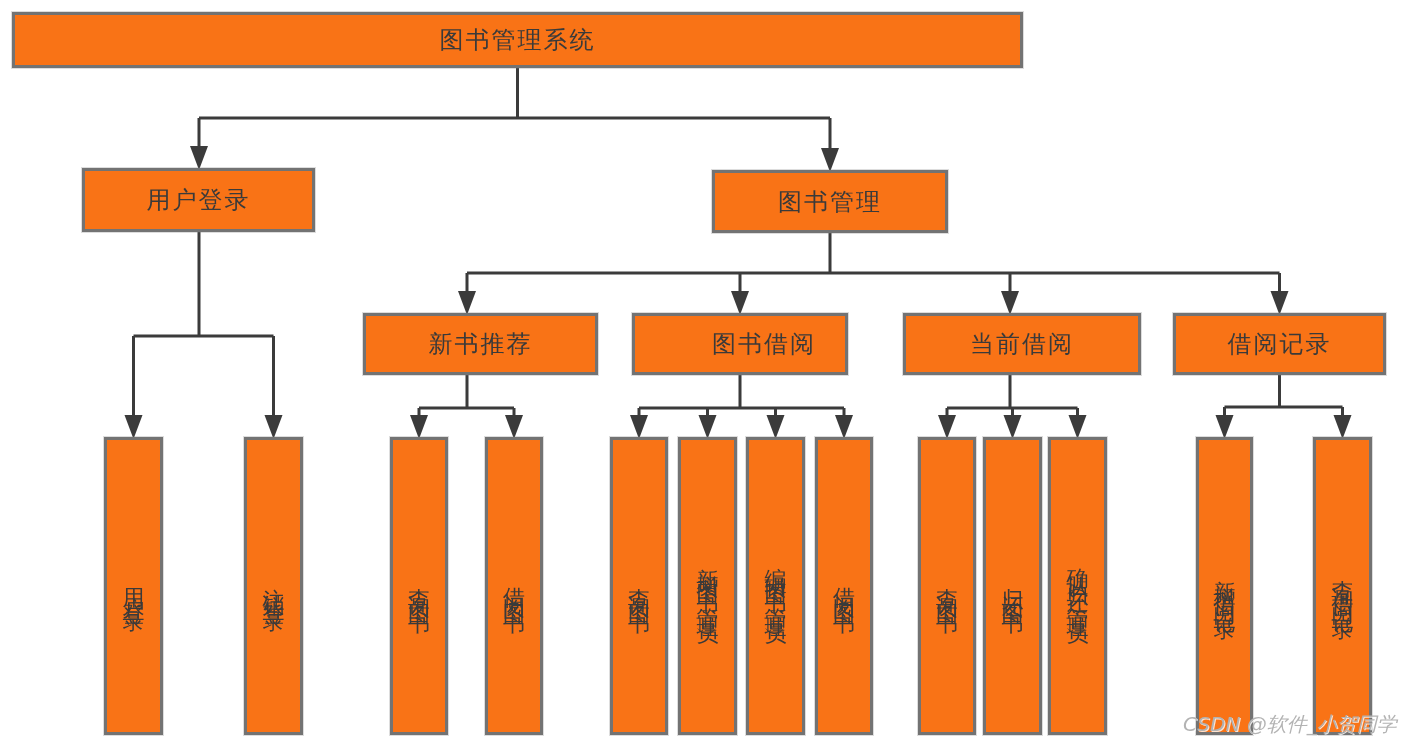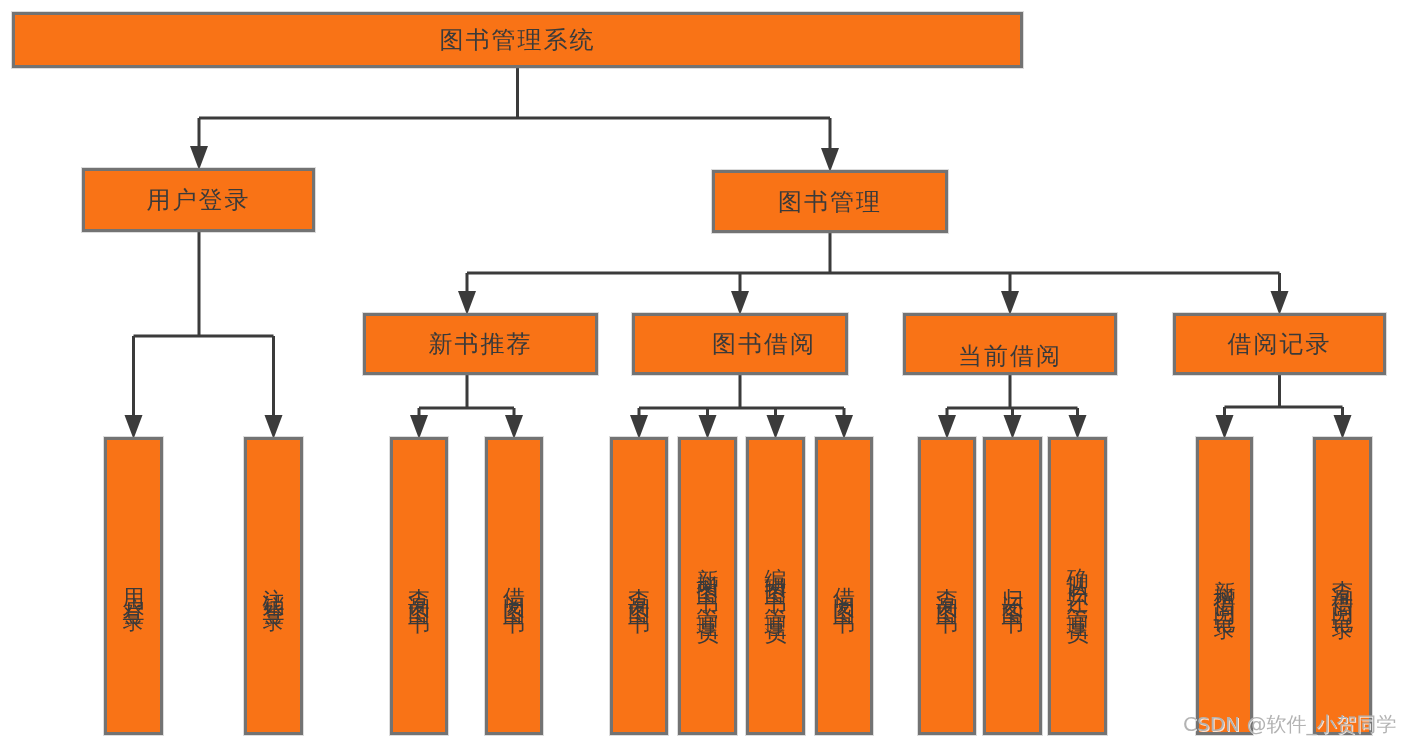--- a/index.html
+++ b/index.html
@@ -57,28 +57,29 @@
   }
   .watermark {
     position: absolute;
     left: 1183px;
     top: 711px;
     font-size: 20px;
     color: #b3b3b3;
     white-space: nowrap;
     z-index: 6;
     text-shadow: 1px 1px 0 rgba(255,255,255,0.8);
+    font-style: italic;
   }
   
   #n-root        { left: 12px;   top: 12px;  width: 1011px; height: 56px; }
   #n-user-login  { left: 82px;   top: 168px; width: 233px;  height: 64px; }
   #n-book-mgmt   { left: 712px;  top: 170px; width: 236px;  height: 63px; }
   #n-new-book    { left: 363px;  top: 313px; width: 235px;  height: 62px; }
   #n-book-borrow { left: 632px;  top: 313px; width: 216px;  height: 62px; padding-left: 48px; }
-  #n-current     { left: 903px;  top: 313px; width: 214px;  height: 62px; align-items: flex-end; }
+  #n-current     { left: 903px;  top: 313px; width: 238px;  height: 62px; }
   #n-records     { left: 1173px; top: 313px; width: 213px;  height: 62px; }
   .leaf { top: 437px; height: 298px; }
   #l-1  { left: 104px;  width: 59px; }
   #l-2  { left: 244px;  width: 59px; }
   #l-3  { left: 390px;  width: 58px; }
   #l-4  { left: 485px;  width: 58px; }
   #l-5  { left: 610px;  width: 58px; }
   #l-6  { left: 678px;  width: 59px; }
   #l-7  { left: 746px;  width: 59px; }
   #l-8  { left: 815px;  width: 58px; }

